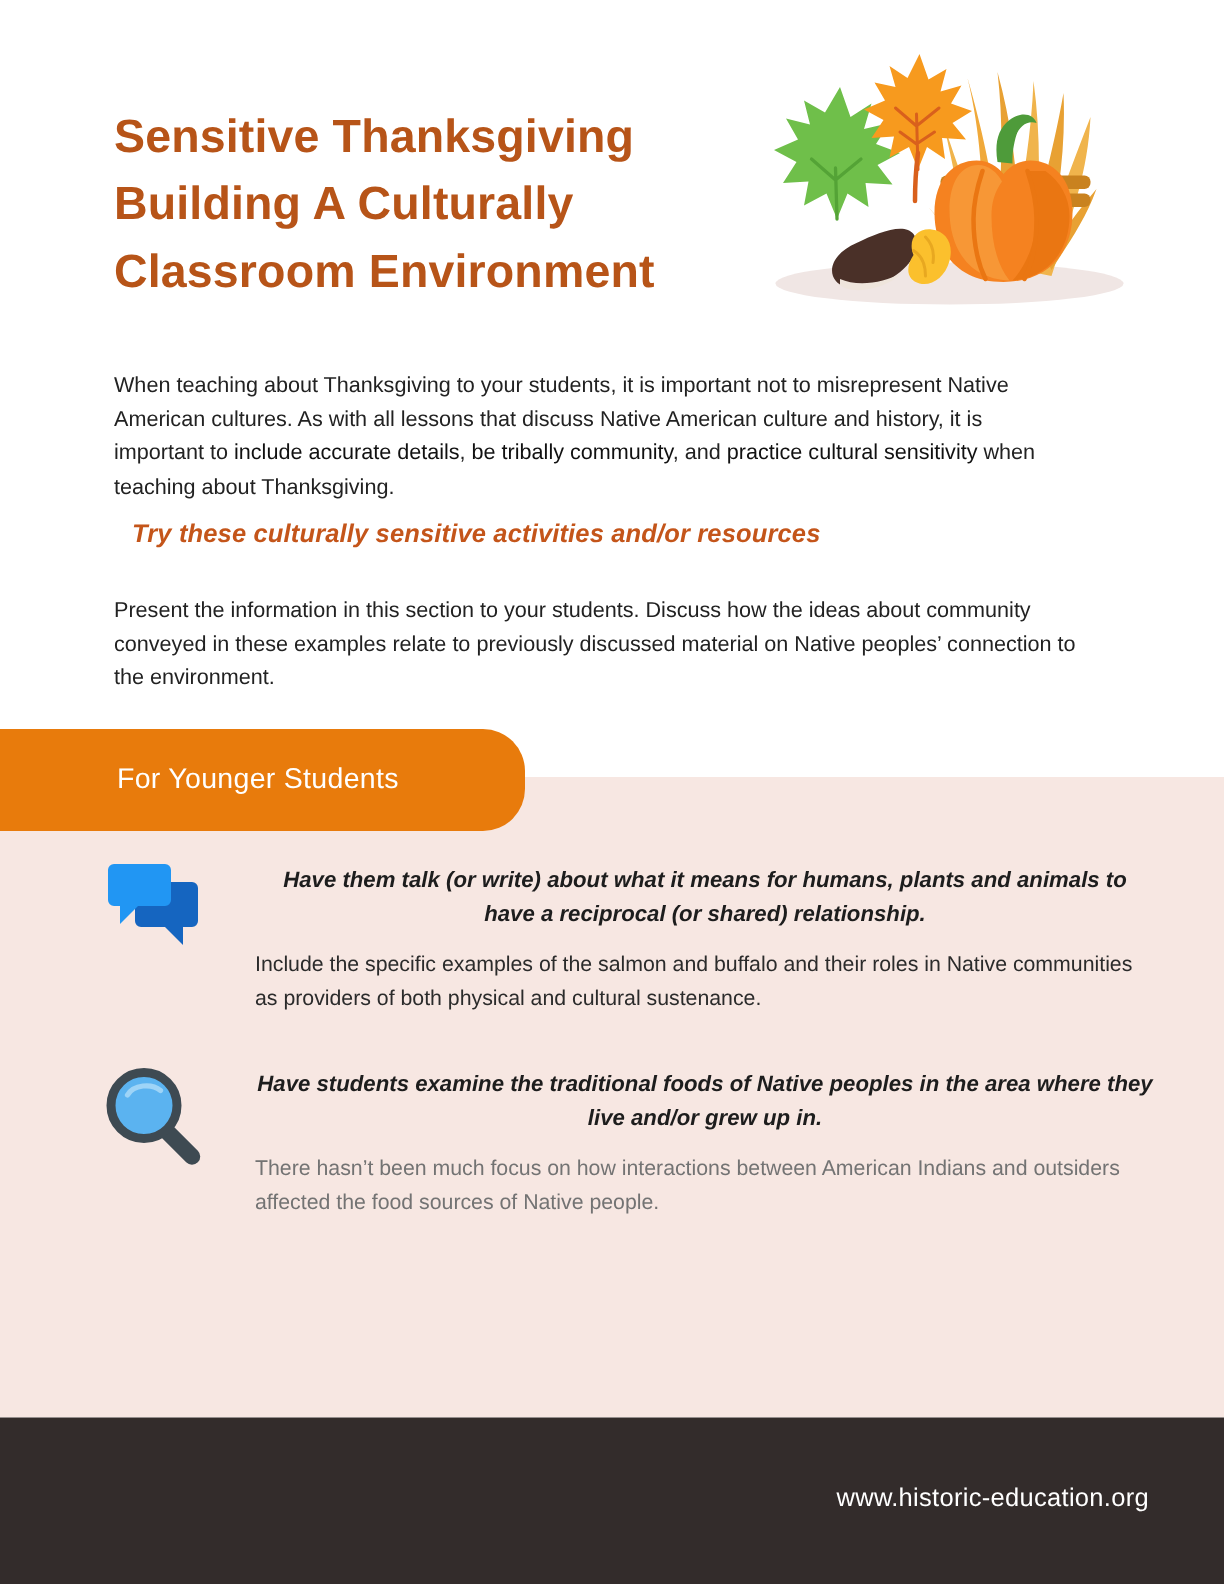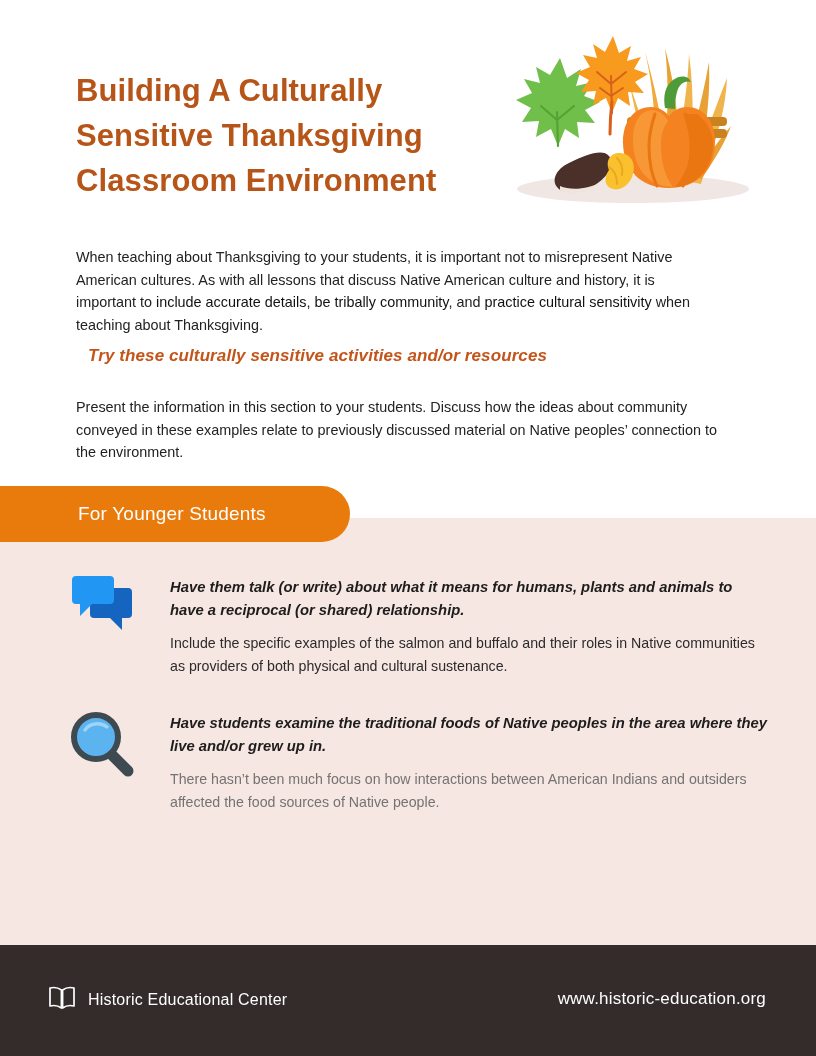--- a/index.html
+++ b/index.html
@@ -84,21 +84,21 @@
     width: 816px;
     height: 427px;
     background: #f7e7e2;
   }
 
   .banner {
     position: absolute;
     left: 0;
     top: 486px;
     width: 350px;
-    height: 56px;
+    height: 68px;
     background: #e87b0c;
     border-top-right-radius: 28px;
     border-bottom-right-radius: 28px;
     display: flex;
     align-items: center;
   }
   .banner-label {
     color: #ffffff;
     font-size: 19px;
     font-weight: 400;
@@ -126,20 +126,21 @@
 
   .activity-body { flex: 1 1 auto; padding-top: 4px; }
 
   .activity-title {
     font-size: 14.8px;
     line-height: 23px;
     font-style: italic;
     font-weight: 700;
     color: #1d1d1d;
     margin-bottom: 10px;
+    text-align: center;
   }
   .activity-text {
     font-size: 14.2px;
     line-height: 23px;
     color: #2b2b2b;
   }
   .activity-text.muted { color: #737373; }
 
   .numbered {
     margin: 4px 0 0 0;
@@ -180,22 +181,22 @@
     font-size: 17px;
     letter-spacing: 0.2px;
   }
 </style>
 </head>
 <body>
 
 <div class="header">
 
   <div class="title">
+    <span class="line">Sensitive Thanksgiving</span>
     <span class="line">Building A Culturally</span>
-    <span class="line">Sensitive Thanksgiving</span>
     <span class="line">Classroom Environment</span>
   </div>
 
   <div class="illustration">
     <svg width="250" height="190" viewBox="0 0 250 190" xmlns="http://www.w3.org/2000/svg">
 
       <ellipse cx="128" cy="167" rx="116" ry="14" fill="#f0e6e4"></ellipse>
 
       <g>
         <path d="M150 160 C150 120 152 80 140 30 C152 72 160 110 163 160 Z" fill="#f0a93a"></path>
@@ -280,23 +281,14 @@
       <path d="M15 20 C19 13 31 12 37 17" stroke="#9ed4f7" stroke-width="3.5" fill="none" stroke-linecap="round"></path>
     </svg>
   </div>
   <div class="activity-body">
     <div class="activity-title">Have students examine the traditional foods of Native peoples in the area where they live and/or grew up in.</div>
     <div class="activity-text muted">There hasn’t been much focus on how interactions between American Indians and outsiders affected the food sources of Native people.</div>
   </div>
 </div>
 
 <div class="footer">
-  <div class="footer-left">
-    <span>
-      <svg width="28" height="26" viewBox="0 0 28 26" xmlns="http://www.w3.org/2000/svg">
-        <path d="M2 3 C6 2 10 2.5 13.4 5 L13.4 23 C10 20.5 6 20 2 21 Z" fill="none" stroke="#ffffff" stroke-width="1.7" stroke-linejoin="round"></path>
-        <path d="M26 3 C22 2 18 2.5 14.6 5 L14.6 23 C18 20.5 22 20 26 21 Z" fill="none" stroke="#ffffff" stroke-width="1.7" stroke-linejoin="round"></path>
-      </svg>
-    </span>
-    <span class="footer-brand">Historic Educational Center</span>
-  </div>
   <div class="footer-url">www.historic-education.org</div>
 </div>
 
 </body></html>

